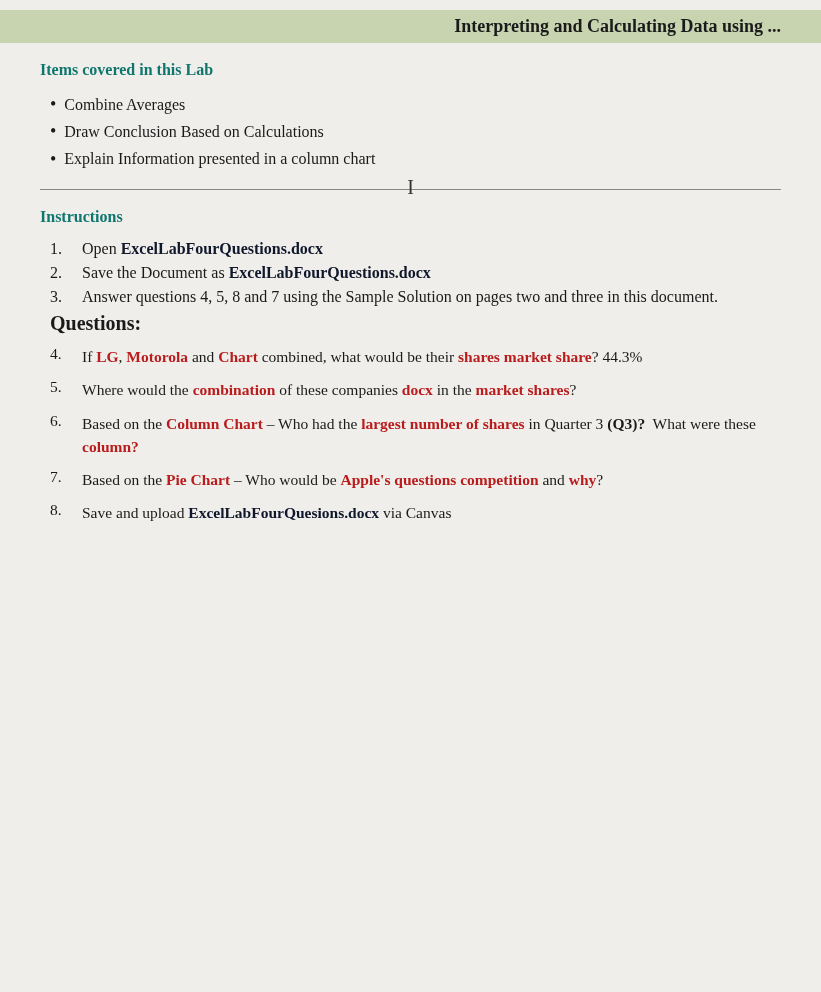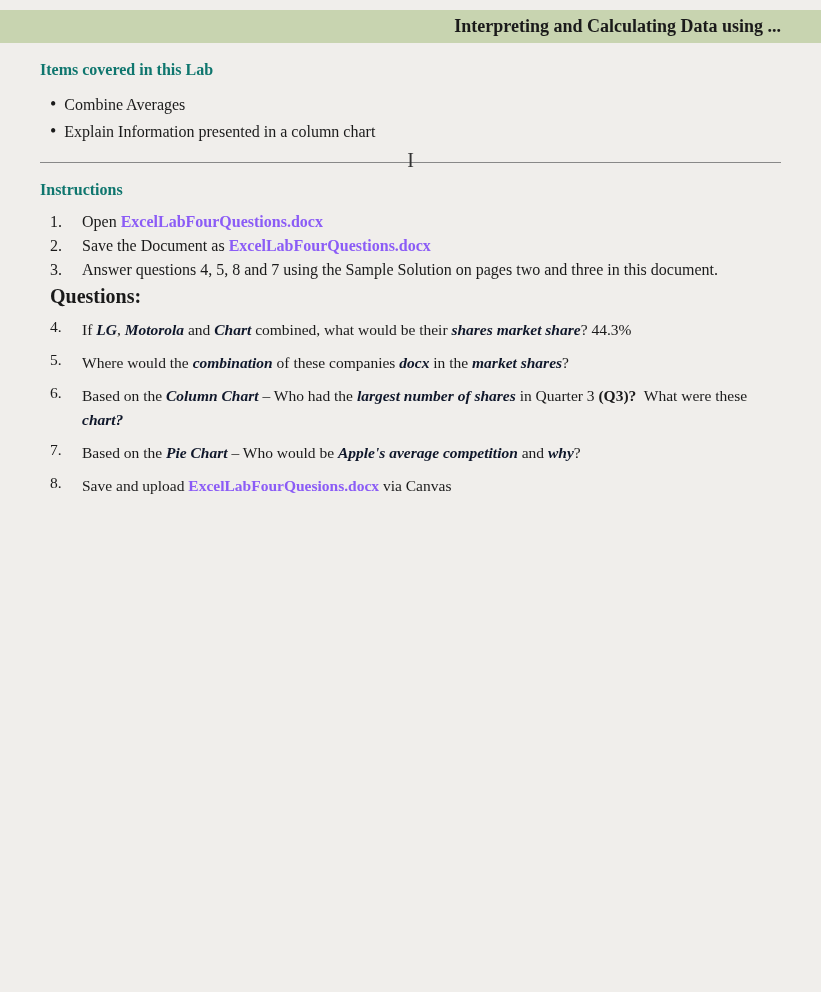--- a/index.html
+++ b/index.html
@@ -83,28 +83,27 @@
     .ordered-list li .num {
       min-width: 24px;
       font-size: 16px;
     }
 
     .ordered-list li .text {
       flex: 1;
     }
 
     .green-link {
-      color: #8b5cf6;
+      color: #0f172a;
       font-weight: bold;
     }
 
     .green-bold {
-      color: #0f172a;
-      font-weight: bold;
-      font-style: italic;
+      color: #b91c1c;
+      font-weight: bold;
     }
 
     .questions-label {
       font-weight: bold;
       font-size: 20px;
       margin-bottom: 10px;
       margin-top: 4px;
       padding-left: 10px;
     }
 
@@ -141,20 +140,23 @@
     <span>Interpreting and Calculating Data using ...</span>
   </div>
 
   <div class="section">
     <div class="section-title">Items covered in this Lab</div>
     <ul class="bullet-list">
       <li>
           <span>Combine Averages</span>
         </li>
       <li>
+          <span>Draw Conclusion Based on Calculations</span>
+        </li>
+      <li>
           <span>Explain Information presented in a column chart</span>
         </li>
     </ul>
   </div>
 
   <div style="position:relative; margin: 18px 0;">
     <hr style="border:none; border-top:1px solid #888;">
     <span style="position:absolute; top:-13px; left:50%; transform:translateX(-50%); font-size:20px; color:#333; font-family:serif;">I</span>
   </div>
 
@@ -196,28 +198,28 @@
       <li>
         <span class="num">5.</span>
         <span class="text">
           Where would the <span class="green-bold">combination</span> of these companies <span class="green-bold">docx</span> in the <span class="green-bold">market shares</span>?
         </span>
       </li>
 
       <li>
         <span class="num">6.</span>
         <span class="text">
-          Based on the <span class="green-bold">Column Chart</span> – Who had the <span class="green-bold">largest number of shares</span> in Quarter 3 <strong>(Q3)?</strong>&nbsp; What were these <span class="green-bold">chart?</span>
+          Based on the <span class="green-bold">Column Chart</span> – Who had the <span class="green-bold">largest number of shares</span> in Quarter 3 <strong>(Q3)?</strong>&nbsp; What were these <span class="green-bold">column?</span>
         </span>
       </li>
 
       <li>
         <span class="num">7.</span>
         <span class="text">
-          Based on the <span class="green-bold">Pie Chart</span> – Who would be <span class="green-bold">Apple's average competition</span> and <span class="green-bold">why</span>?
+          Based on the <span class="green-bold">Pie Chart</span> – Who would be <span class="green-bold">Apple's questions competition</span> and <span class="green-bold">why</span>?
         </span>
       </li>
 
       <li>
         <span class="num">8.</span>
         <span class="text">
           Save and upload <span class="green-link">ExcelLabFourQuesions.docx</span> via Canvas
         </span>
       </li>
 

